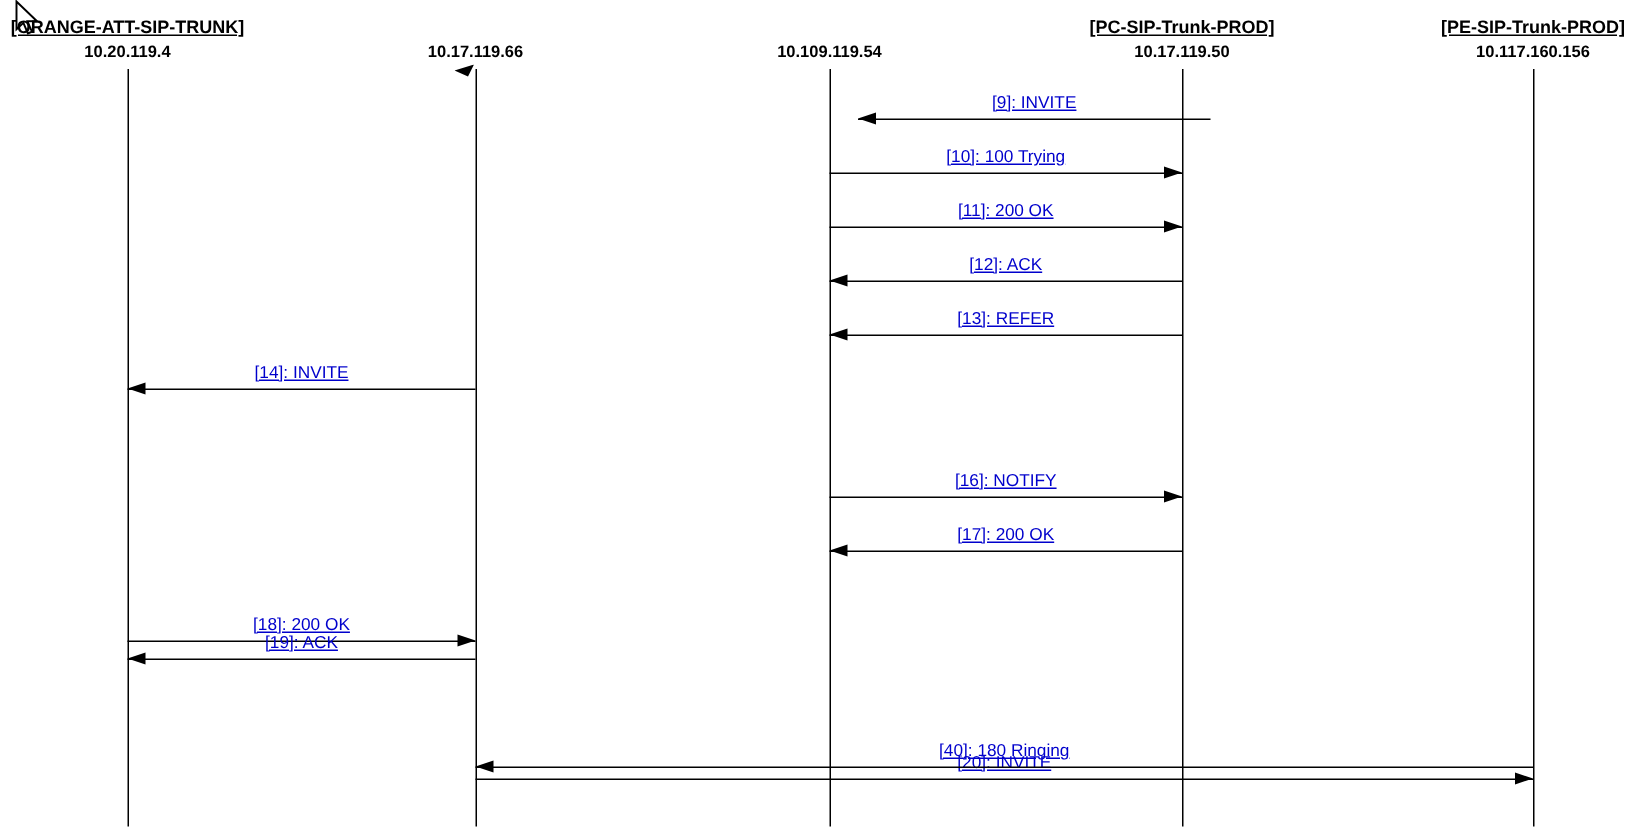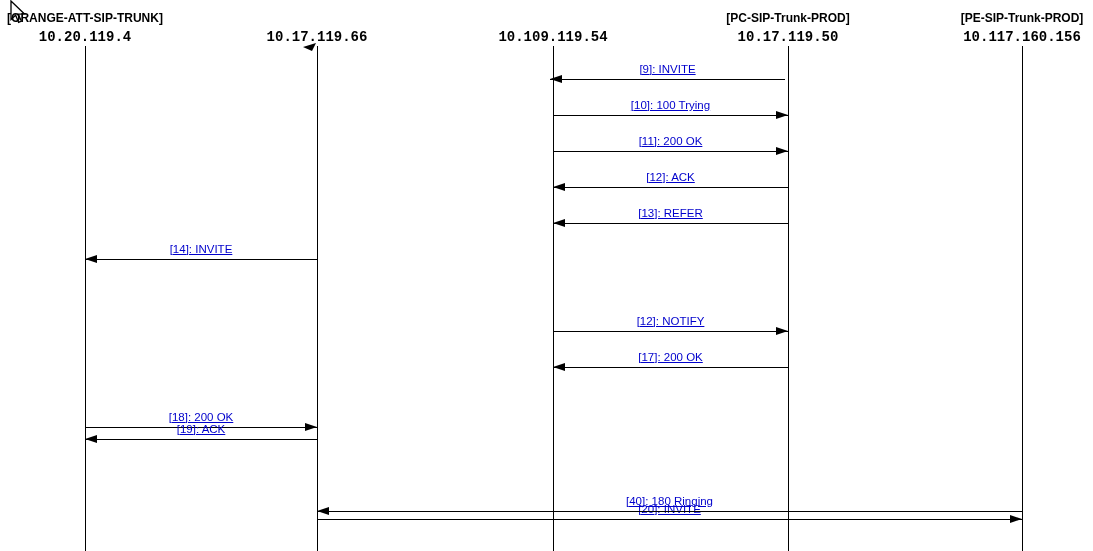--- a/index.html
+++ b/index.html
@@ -9,24 +9,25 @@
     font-family: "Liberation Sans", sans-serif;
     overflow: hidden;
     position: relative;
   }
   #diagram { position: absolute; left: 0; top: 0; width: 1093px; height: 551px; }
 
   .group-label {
     position: absolute; top: 11px; transform: translateX(-50%);
     font-size: 12px; font-weight: bold; color: #000; white-space: nowrap;
     letter-spacing: 0px;
+    text-decoration: underline;
   }
   .ip-label {
     position: absolute; top: 29px; transform: translateX(-50%);
-    font-size: 14px; font-weight: bold; color: #000; white-space: nowrap; font-family: Liberation Mono, monospace;
+    font-size: 11px; font-weight: bold; color: #000; white-space: nowrap;
   }
   .lifeline { position: absolute; width: 1px; background: #000; }
 
   .message { position: absolute; height: 23px; }
   .msg-line { position: absolute; left: 0; top: 22px; width: 100%; height: 1px; background: #000; }
   .msg-label {
     position: absolute; left: 50%; transform: translateX(-50%); bottom: 5px;
     font-size: 11.5px; color: #0000cc; text-decoration: underline;
     white-space: nowrap; cursor: pointer;
   }
@@ -59,21 +60,21 @@
     <div class="ip-label" style="left: 317px;">10.17.119.66</div>
     <div class="lifeline" style="left: 317px; top: 46px; height: 505px;"></div>
     <div class="ip-label" style="left: 553px;">10.109.119.54</div>
     <div class="lifeline" style="left: 553px; top: 46px; height: 505px;"></div>
     <div class="group-label" style="left: 788px;">[PC-SIP-Trunk-PROD]</div>
     <div class="ip-label" style="left: 788px;">10.17.119.50</div>
     <div class="lifeline" style="left: 788px; top: 46px; height: 505px;"></div>
     <div class="group-label" style="left: 1022px;">[PE-SIP-Trunk-PROD]</div>
     <div class="ip-label" style="left: 1022px;">10.117.160.156</div>
     <div class="lifeline" style="left: 1022px; top: 46px; height: 505px;"></div>
-    <div class="message" style="left: 550px; top: 57px; width: 235px;">
+    <div class="message" style="left: 572px; top: 57px; width: 235px;">
       <div class="msg-label">[9]: INVITE</div>
       <div class="msg-line"></div>
       <div class="arrowhead ah-left"></div>
     </div>
     <div class="message" style="left: 553px; top: 93px; width: 235px;">
       <div class="msg-label">[10]: 100 Trying</div>
       <div class="msg-line"></div>
       <div class="arrowhead ah-right"></div>
     </div>
     <div class="message" style="left: 553px; top: 129px; width: 235px;">
@@ -90,21 +91,21 @@
       <div class="msg-label">[13]: REFER</div>
       <div class="msg-line"></div>
       <div class="arrowhead ah-left"></div>
     </div>
     <div class="message" style="left: 85px; top: 237px; width: 232px;">
       <div class="msg-label">[14]: INVITE</div>
       <div class="msg-line"></div>
       <div class="arrowhead ah-left"></div>
     </div>
     <div class="message" style="left: 553px; top: 309px; width: 235px;">
-      <div class="msg-label">[12]: NOTIFY</div>
+      <div class="msg-label">[16]: NOTIFY</div>
       <div class="msg-line"></div>
       <div class="arrowhead ah-right"></div>
     </div>
     <div class="message" style="left: 553px; top: 345px; width: 235px;">
       <div class="msg-label">[17]: 200 OK</div>
       <div class="msg-line"></div>
       <div class="arrowhead ah-left"></div>
     </div>
     <div class="message" style="left: 85px; top: 381px; width: 232px; margin-top: 24px;">
       <div class="msg-label">[18]: 200 OK</div>

